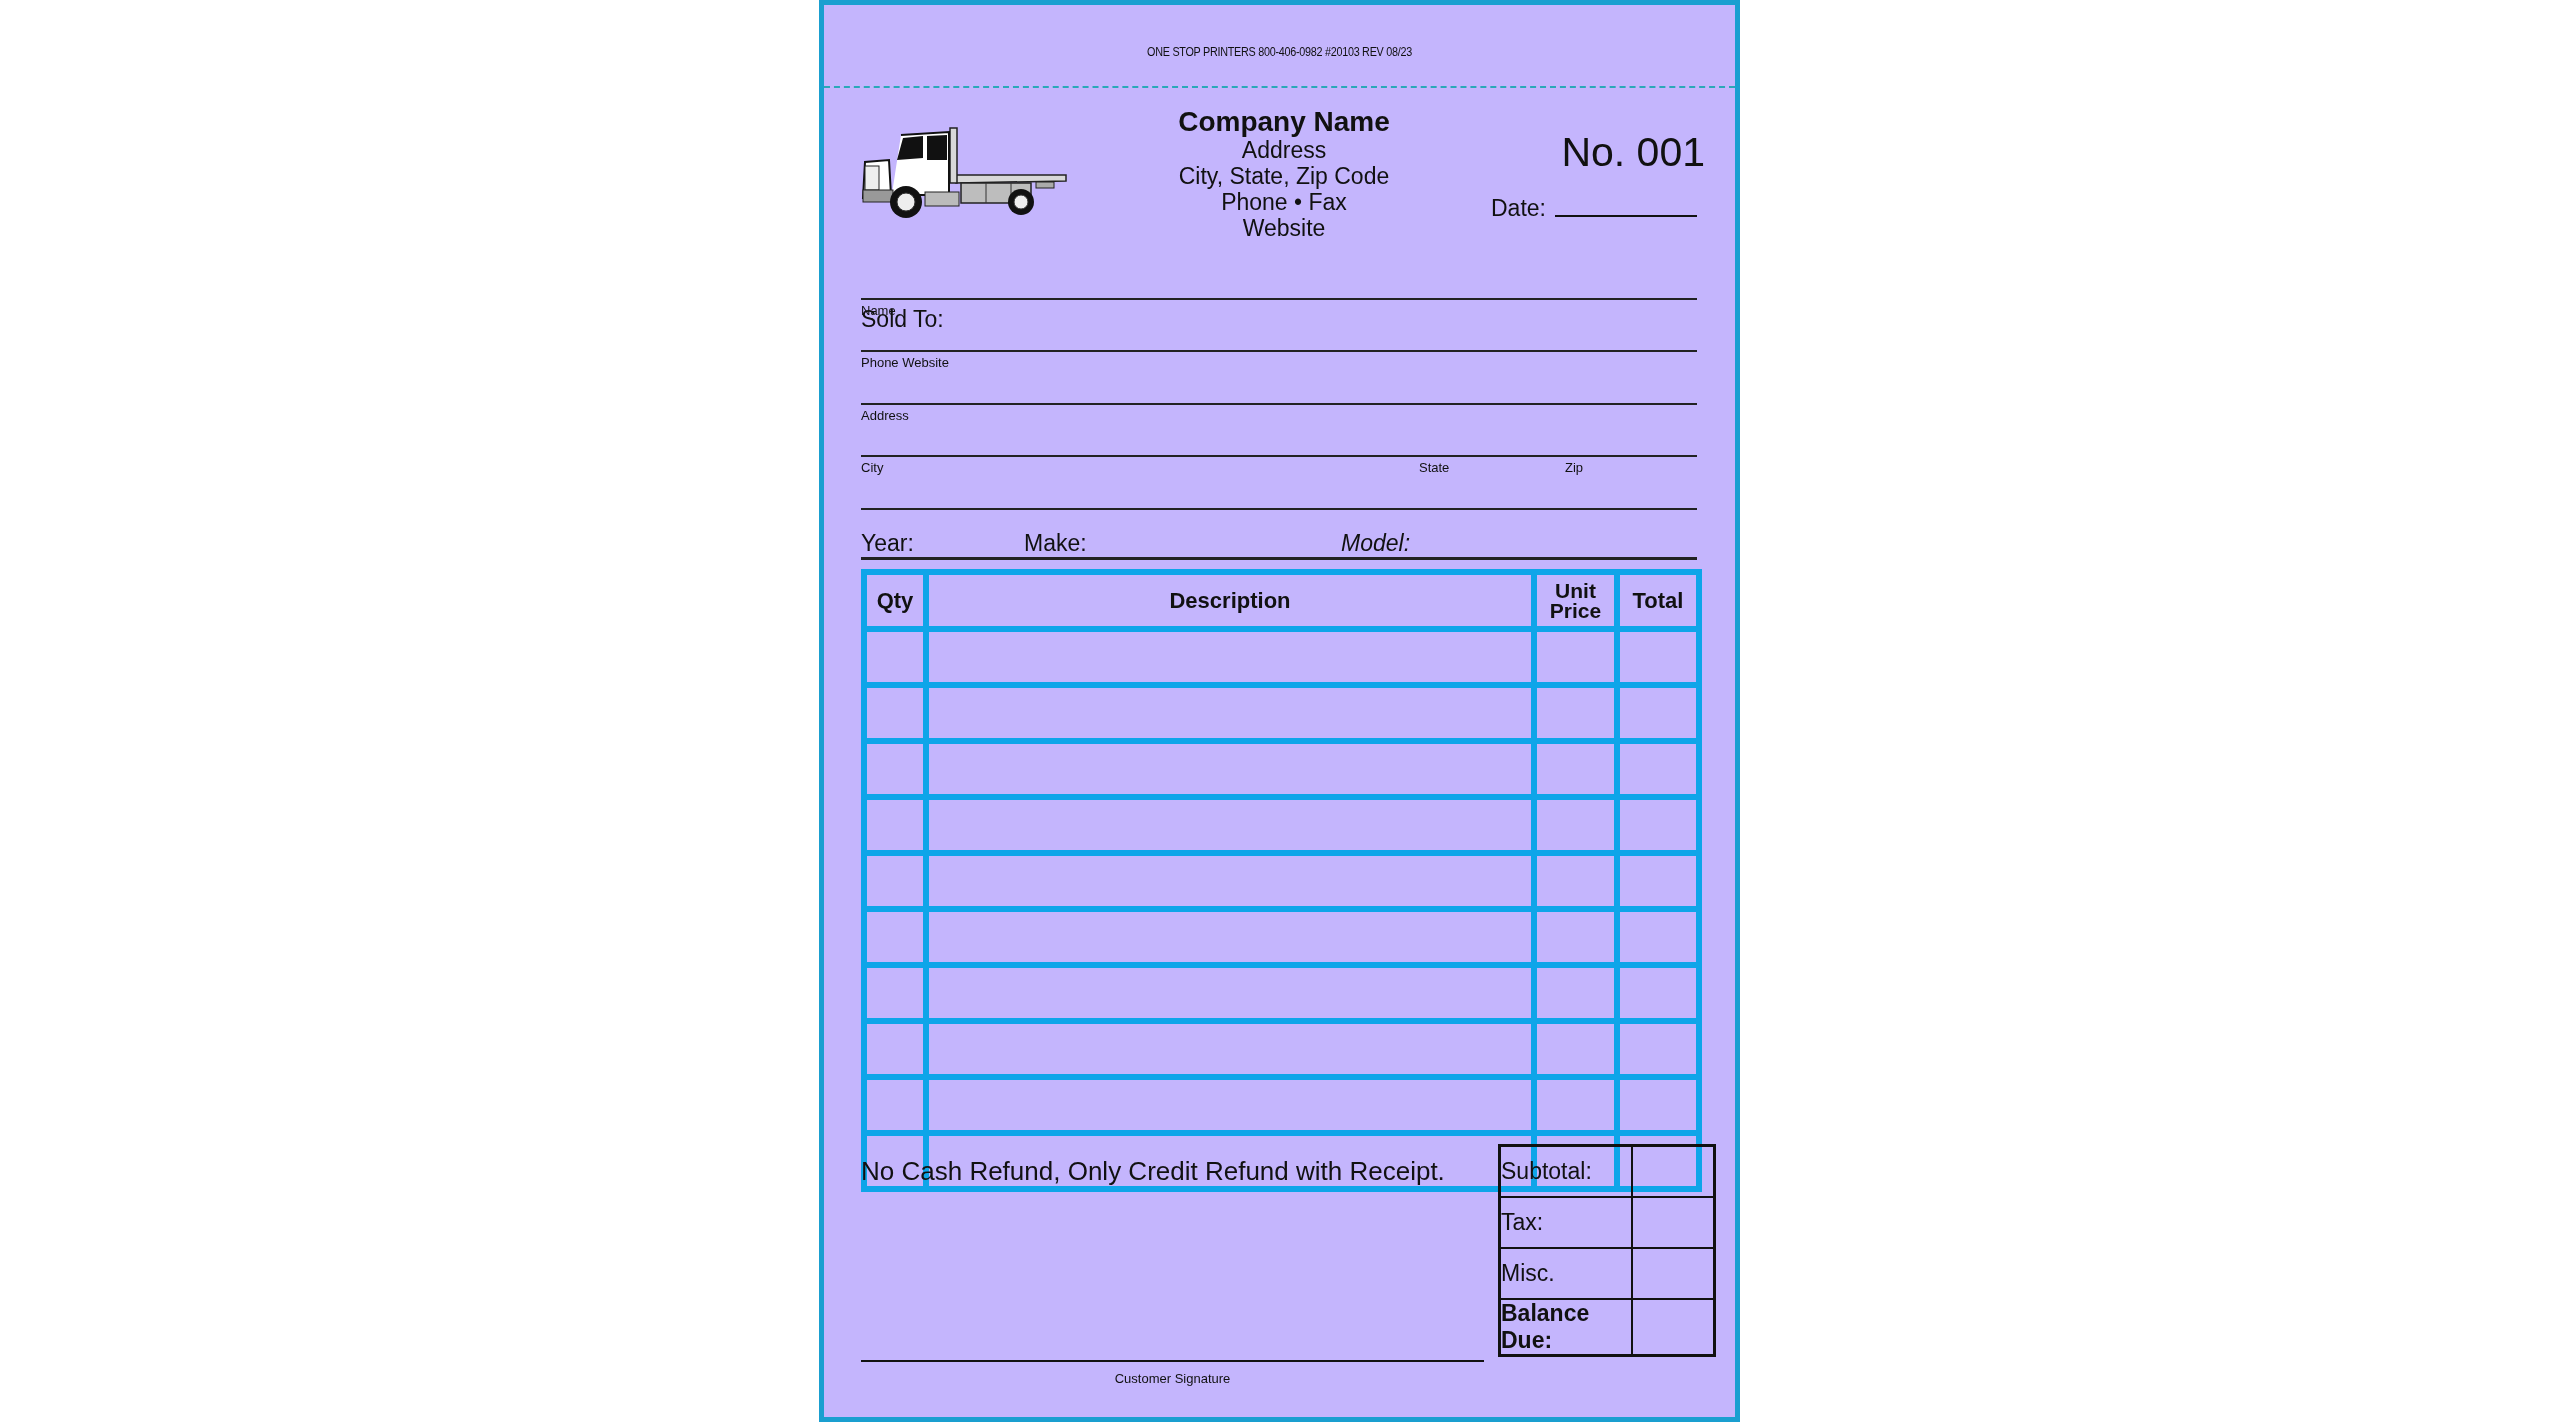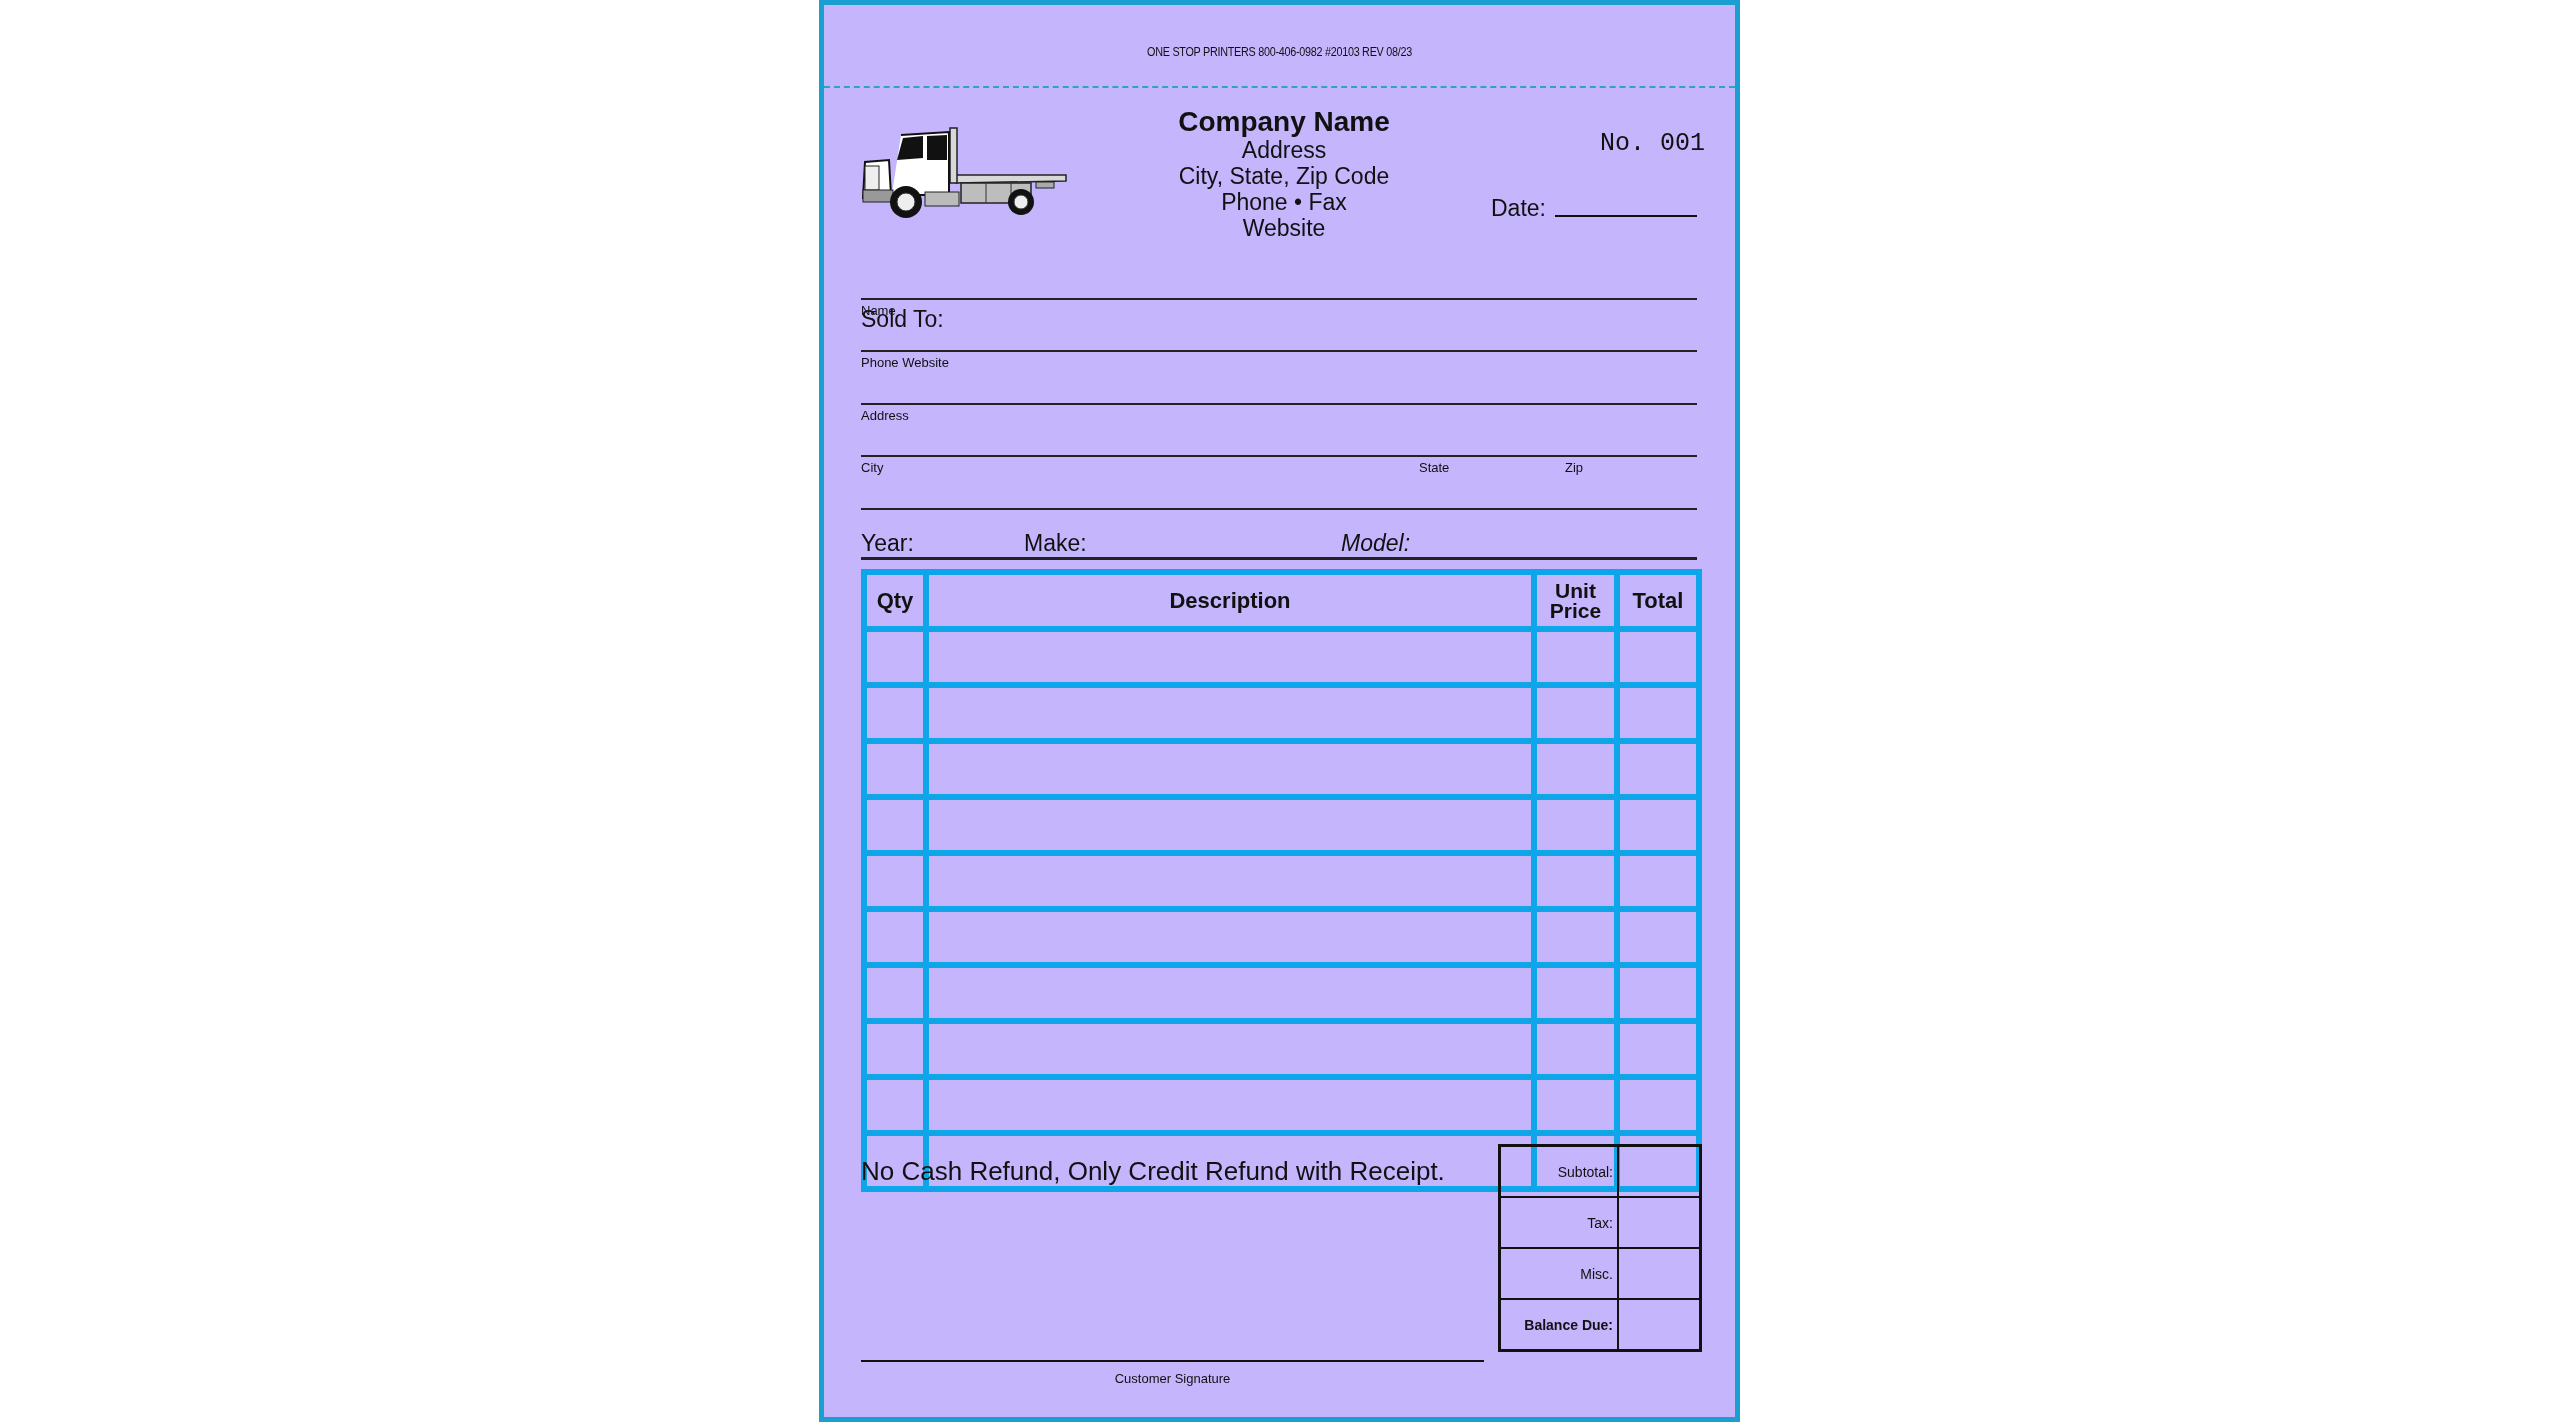--- a/index.html
+++ b/index.html
@@ -18,21 +18,21 @@
     }
     .perforation {
       left: 0; width: 100%; top: 81px; height: 0;
       border-top: 2px dashed #2aa8b8;
     }
     .truck { left: 37px; top: 115px; width: 210px; height: 100px; }
     .company {
       left: 330px; width: 260px; top: 102px; text-align: center; line-height: 26px; font-size: 23px;
     }
     .company .name { font-weight: bold; font-size: 28px; line-height: 30px; }
-    .number { right: 30px; top: 124px; font-size: 25px; font-family: Liberation Mono, monospace; }
+    .number { right: 30px; top: 124px; font-size: 41px; }
     .date { left: 667px; top: 190px; font-size: 23px; }
     .date-line { left: 731px; top: 210px; width: 142px; border-top: 2px solid #111; }
 
     .sold-to-label { left: 37px; top: 264px; font-size: 23px; margin-top: 37px; }
     .rule { left: 37px; width: 836px; border-top: 2px solid #222; height: 0; }
     .small-label { font-size: 13px; }
 
     .ymm { top: 525px; font-size: 23px; }
 
     table.items {
@@ -52,21 +52,21 @@
     .policy {
       left: 37px; width: 620px; top: 1150px; text-align: center; font-weight: normal; font-size: 26px; line-height: 32px;
     }
     .policy .line1 { text-align: left; }
 
     table.totals {
       position: absolute; left: 674px; top: 1139px; border-collapse: collapse; table-layout: fixed; width: 200px;
       border: 3px solid #111;
     }
     table.totals td { border: 2px solid #111; height: 49px; padding: 0; }
-    table.totals td.t-label { width: 112px; text-align: right; padding-right: 4px; font-size: 14px; }
+    table.totals td.t-label { width: 112px; padding-right: 18px; font-size: 23px; }
     table.totals td.t-label.bold { font-weight: bold; }
     table.totals td.t-value { width: 80px; }
 
     .sig-line { left: 37px; top: 1355px; width: 623px; border-top: 2px solid #111; }
     .sig-label { left: 37px; width: 623px; top: 1366px; text-align: center; font-size: 13px; }
   </style>
 </head>
 <body>
 
 <div class="form">

